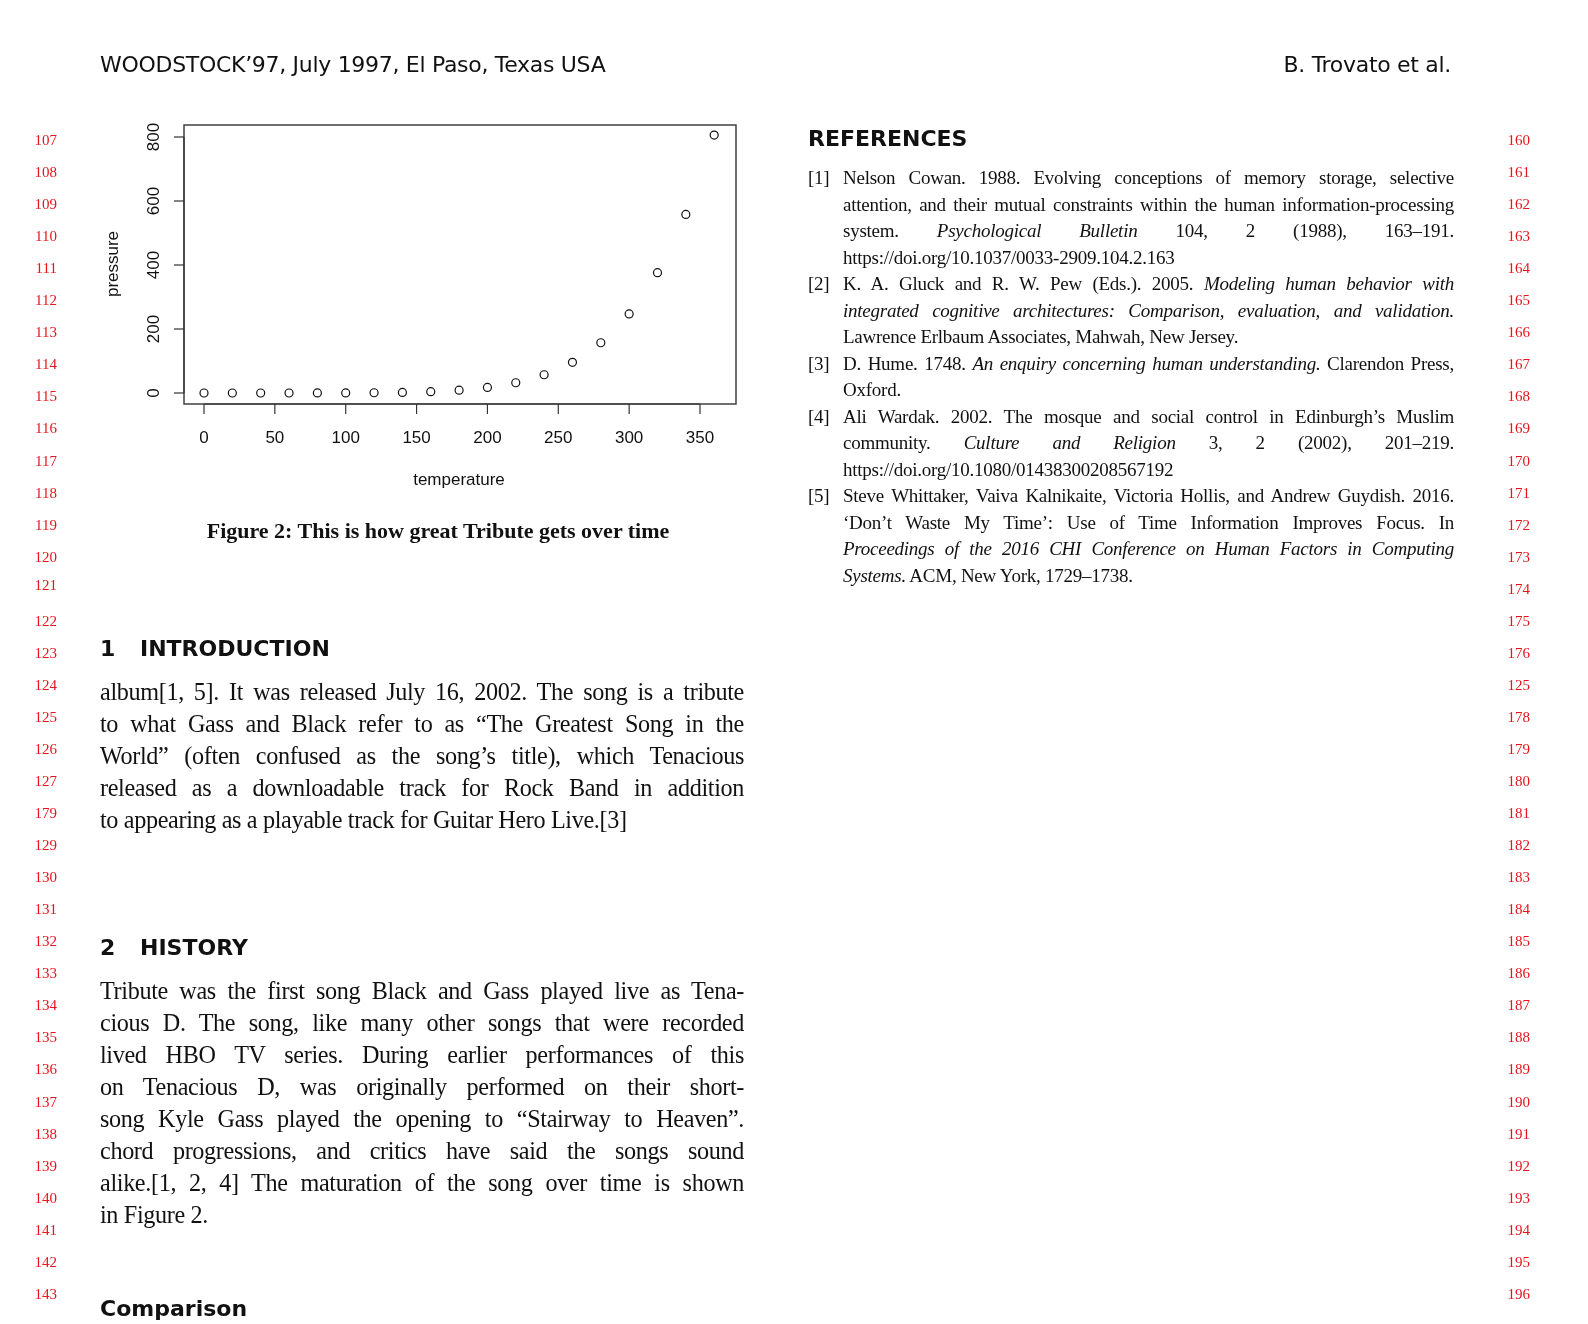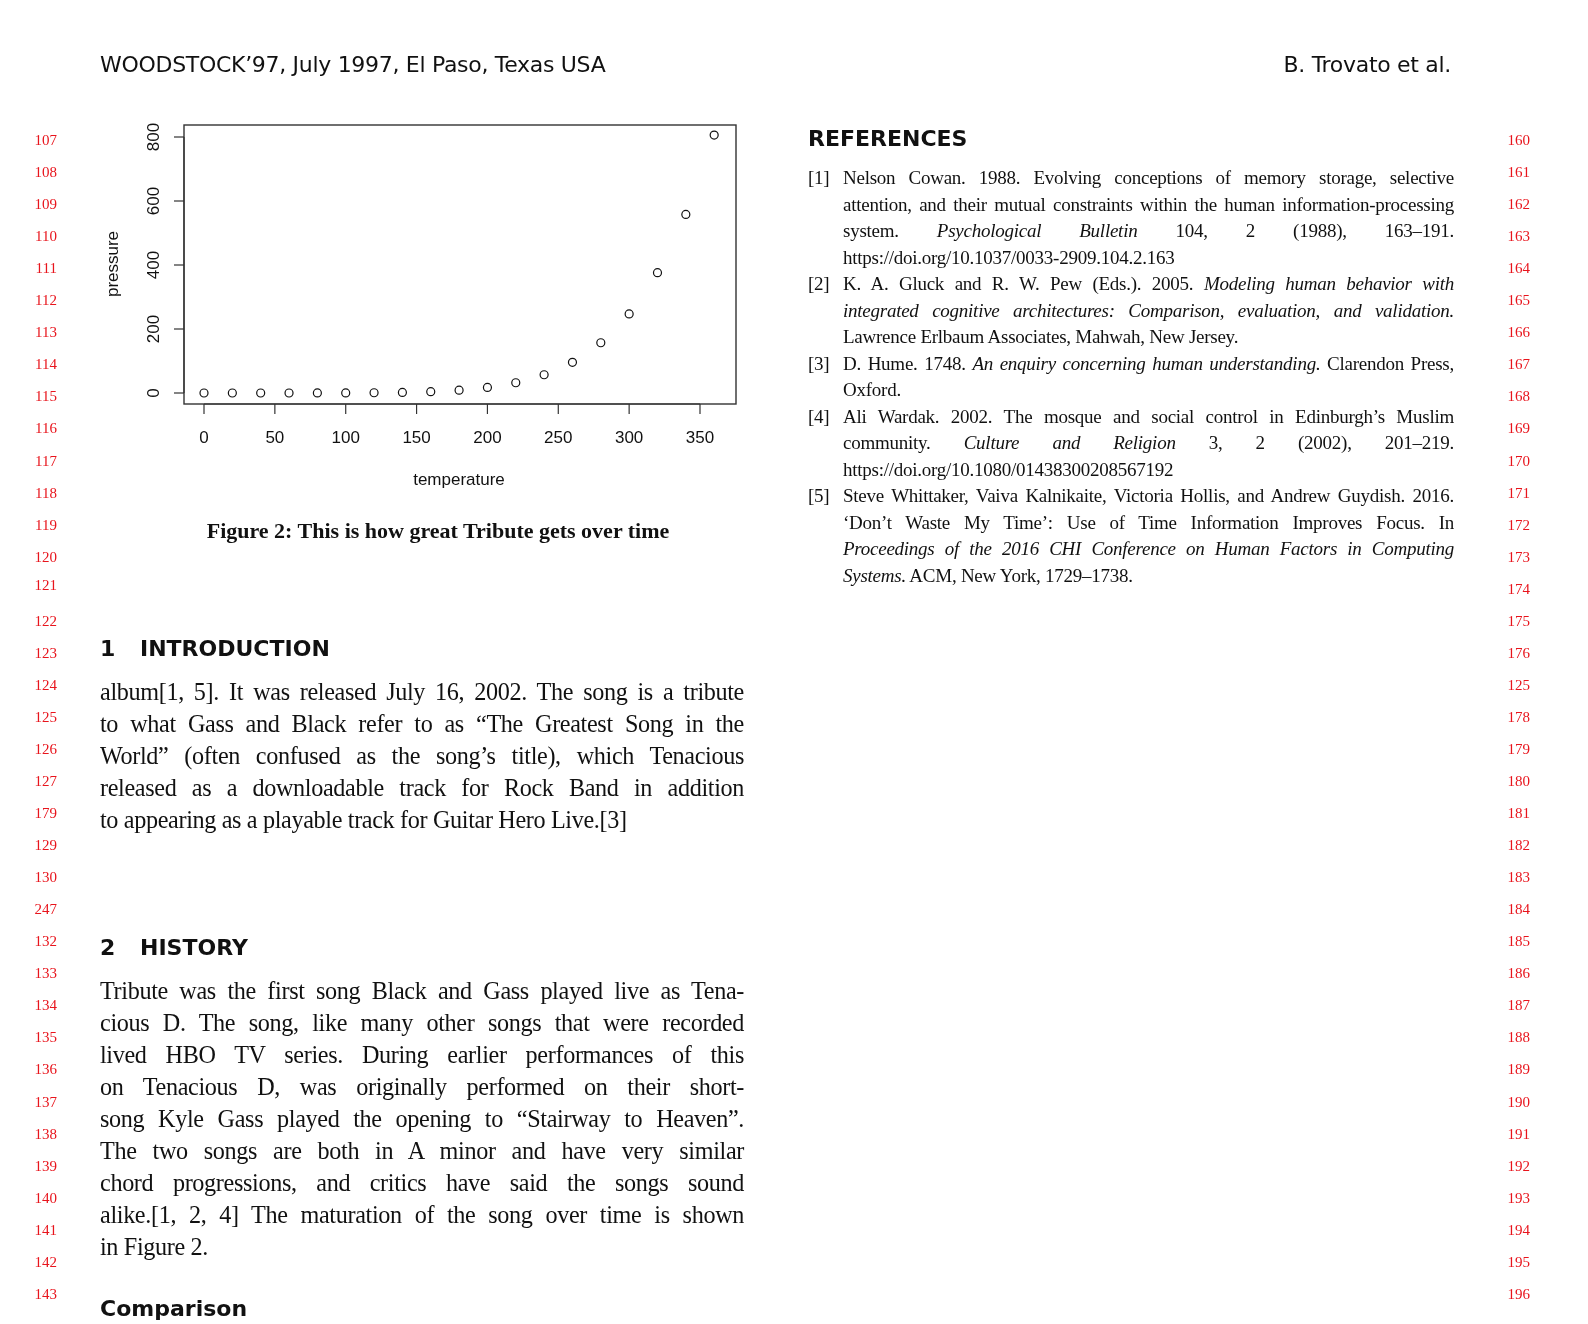--- a/index.html
+++ b/index.html
@@ -52,21 +52,21 @@
     <div class="abs lineno lineno-left" style="top: 577px;">121</div>
     <div class="abs lineno lineno-left" style="top: 612.75px;">122</div>
     <div class="abs lineno lineno-left" style="top: 644.8px;">123</div>
     <div class="abs lineno lineno-left" style="top: 676.85px;">124</div>
     <div class="abs lineno lineno-left" style="top: 708.9px;">125</div>
     <div class="abs lineno lineno-left" style="top: 740.95px;">126</div>
     <div class="abs lineno lineno-left" style="top: 773px;">127</div>
     <div class="abs lineno lineno-left" style="top: 805.05px;">179</div>
     <div class="abs lineno lineno-left" style="top: 837.1px;">129</div>
     <div class="abs lineno lineno-left" style="top: 869.15px; text-align: right;">130</div>
-    <div class="abs lineno lineno-left" style="top: 901.2px;">247</div>
+    <div class="abs lineno lineno-left" style="top: 901.2px;">131</div>
     <div class="abs lineno lineno-left" style="top: 933.25px;">132</div>
     <div class="abs lineno lineno-left" style="top: 965.3px;">133</div>
     <div class="abs lineno lineno-left" style="top: 997.35px;">134</div>
     <div class="abs lineno lineno-left" style="top: 1029.4px;">135</div>
     <div class="abs lineno lineno-left" style="top: 1061.45px;">136</div>
     <div class="abs lineno lineno-left" style="top: 1093.5px;">137</div>
     <div class="abs lineno lineno-left" style="top: 1125.55px;">138</div>
     <div class="abs lineno lineno-left" style="top: 1157.6px;">139</div>
     <div class="abs lineno lineno-left" style="top: 1189.65px;">140</div>
     <div class="abs lineno lineno-left" style="top: 1221.7px;">141</div>
@@ -187,21 +187,20 @@
 
 <div class="abs sec-title" style="left:100px; top:935px;">
   <span class="sec-num">2</span><span>HISTORY</span>
 </div>
 <div class="abs body-text" id="sec1" style="top:975px;">
     <div style="text-align: justify; text-align-last: justify; white-space: nowrap;">Tribute was the first song Black and Gass played live as Tena-</div>
     <div style="text-align: justify; text-align-last: justify; white-space: nowrap;">cious D. The song, like many other songs that were recorded</div>
     <div style="text-align: justify; text-align-last: justify; white-space: nowrap;">lived HBO TV series. During earlier performances of this</div>
     <div style="text-align: justify; text-align-last: justify; white-space: nowrap;">on Tenacious D, was originally performed on their short-</div>
     <div style="text-align: justify; text-align-last: justify; white-space: nowrap;">song Kyle Gass played the opening to “Stairway to Heaven”.</div>
-    <div style="text-align: justify; text-align-last: justify; white-space: nowrap;">The two songs are both in A minor and have very similar</div>
     <div style="text-align: justify; text-align-last: justify; white-space: nowrap;">chord progressions, and critics have said the songs sound</div>
     <div style="text-align: justify; text-align-last: justify; white-space: nowrap;">alike.[1, 2, 4] The maturation of the song over time is shown</div>
     <div style="text-align: left; text-align-last: left; white-space: nowrap;">in Figure 2.</div>
   </div>
 
 <div class="abs cutoff-heading">Comparison</div>
 
 <div class="abs sec-title refs-title">REFERENCES</div>
 <div class="abs refs" id="refs">
     <div class="ref">

